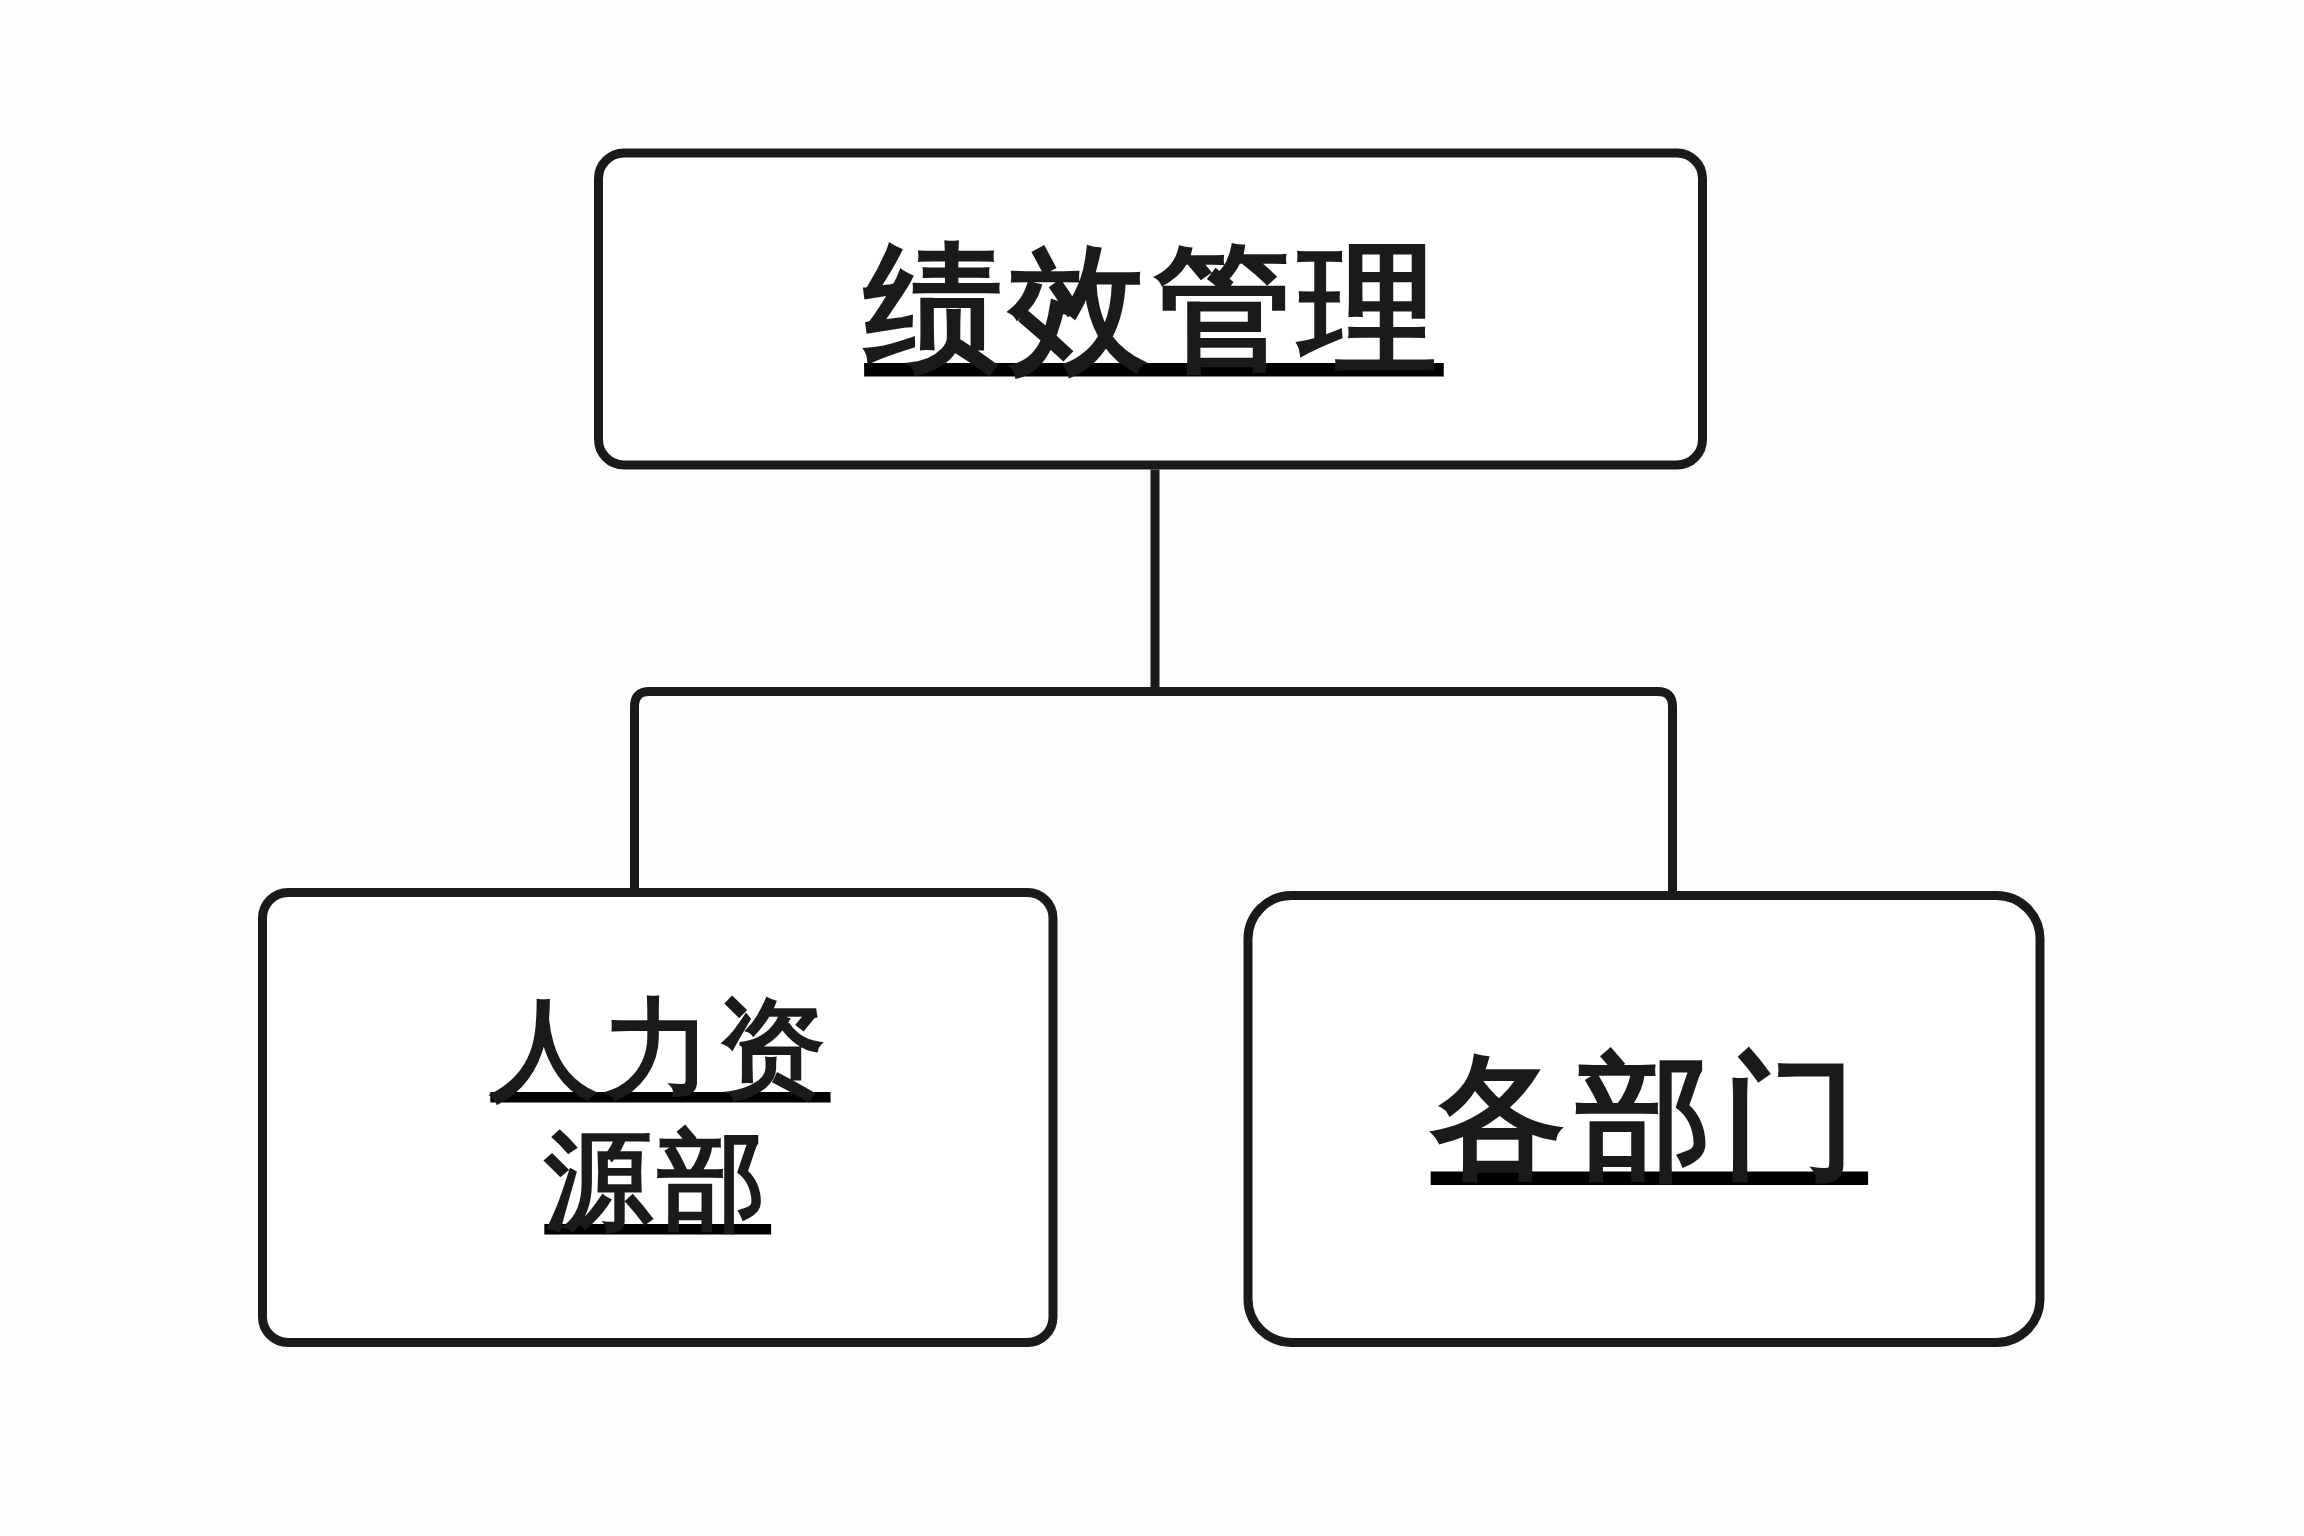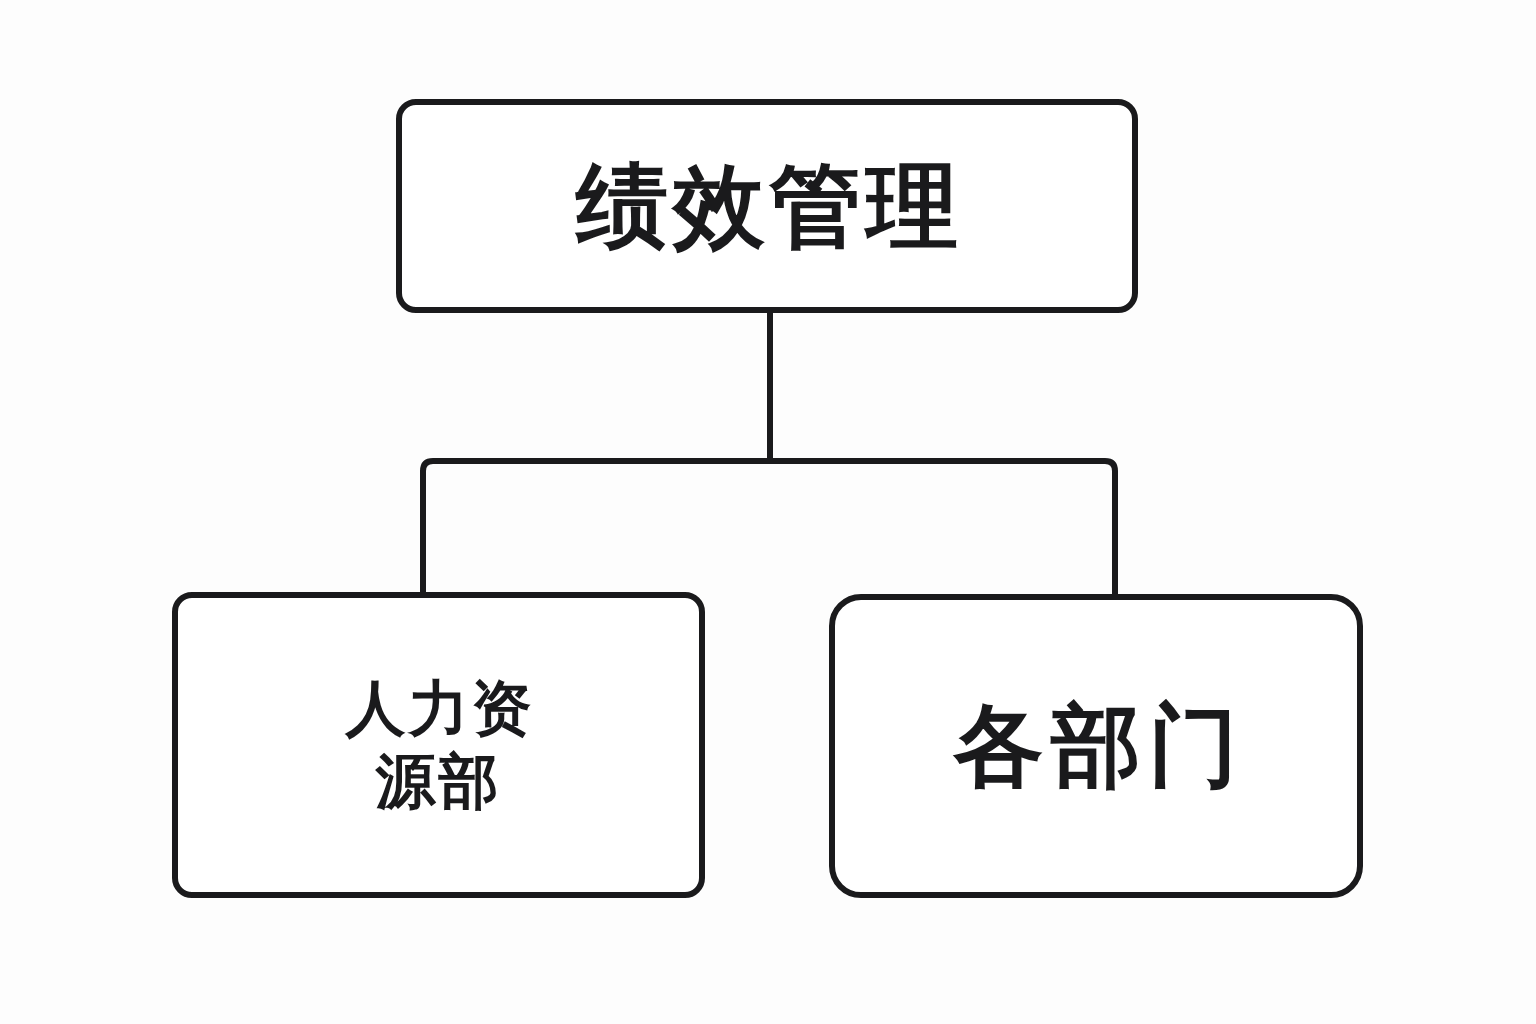--- a/index.html
+++ b/index.html
@@ -34,20 +34,21 @@
   .node {
     position: absolute;
     box-sizing: border-box;
     background: #ffffff;
     border: 6px solid #1a1a1c;
     border-radius: 18px;
     display: flex;
     align-items: center;
     justify-content: center;
     text-align: center;
+    text-decoration: underline;
   }
 
   .node-label {
     color: #1a1a1c;
     font-weight: 700;
     line-height: 1.18;
     letter-spacing: 0.06em;
     white-space: pre-line;
     display: block;
   }
@@ -68,21 +69,21 @@
 
   
   #node-hr {
     left: 172px;
     top: 592px;
     width: 533px;
     height: 306px;
     border-radius: 20px;
   }
   #node-hr .node-label {
-    font-size: 60px;
+    font-size: 72px;
     line-height: 1.22;
     letter-spacing: 0.05em;
     text-indent: 0.05em;
   }
 
   #node-depts {
     left: 829px;
     top: 594px;
     width: 534px;
     height: 304px;

